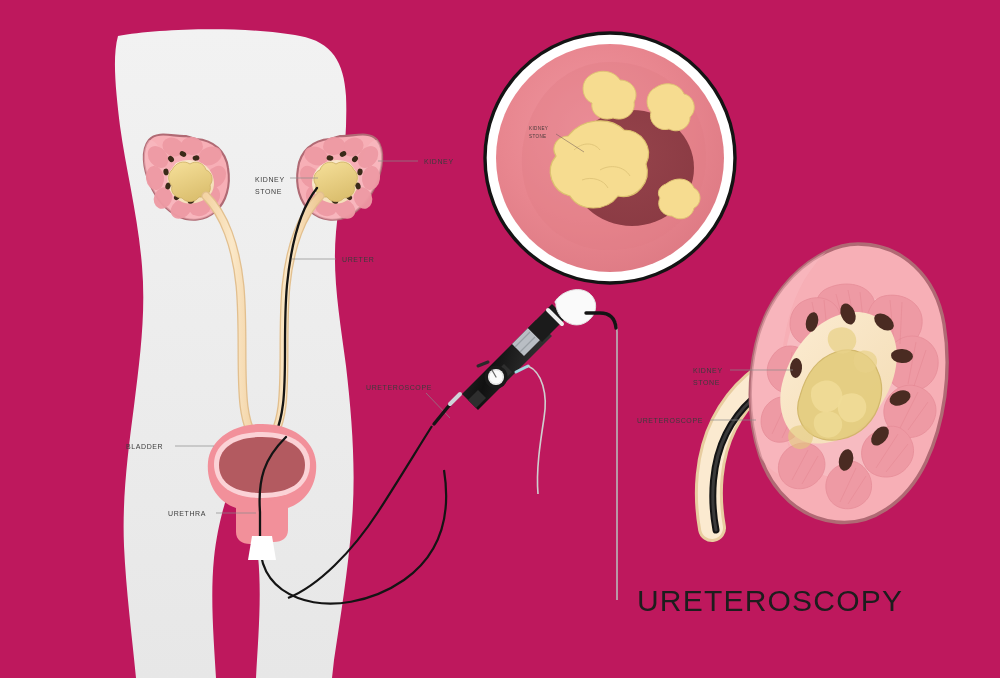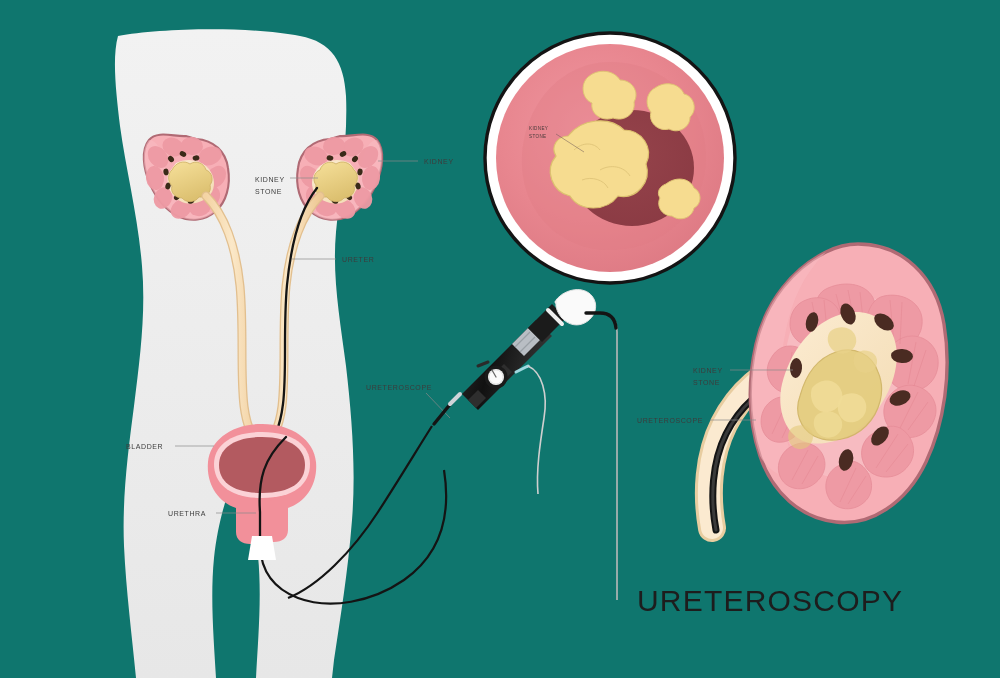--- a/index.html
+++ b/index.html
@@ -1,17 +1,17 @@
 <!DOCTYPE html>
 <html><head>
 <meta charset="utf-8">
 <style>
   html,body{margin:0;padding:0;background:#fff;}
   body{width:1000px;height:678px;font-family:"Liberation Sans",sans-serif;overflow:hidden;}
-  #stage{position:relative;width:1000px;height:678px;background:#0f766e;}
+  #stage{position:relative;width:1000px;height:678px;background:#be185d;}
   #stage svg{position:absolute;left:0;top:0;}
   .lbl{font-family:"Liberation Sans",sans-serif;fill:#3c3c3c;font-size:7px;letter-spacing:.6px;}
   .lbl-sm{font-family:"Liberation Sans",sans-serif;fill:#4a3b3b;font-size:4.6px;letter-spacing:.35px;}
   .leader{stroke:#8a8a8a;stroke-width:.7;fill:none;}
   .leader-sm{stroke:#6b5555;stroke-width:.5;fill:none;}
   .title{font-family:"Liberation Sans",sans-serif;fill:#1d1d1d;font-size:30px;letter-spacing:1.2px;}
 </style>
 </head>
 <body>
 

